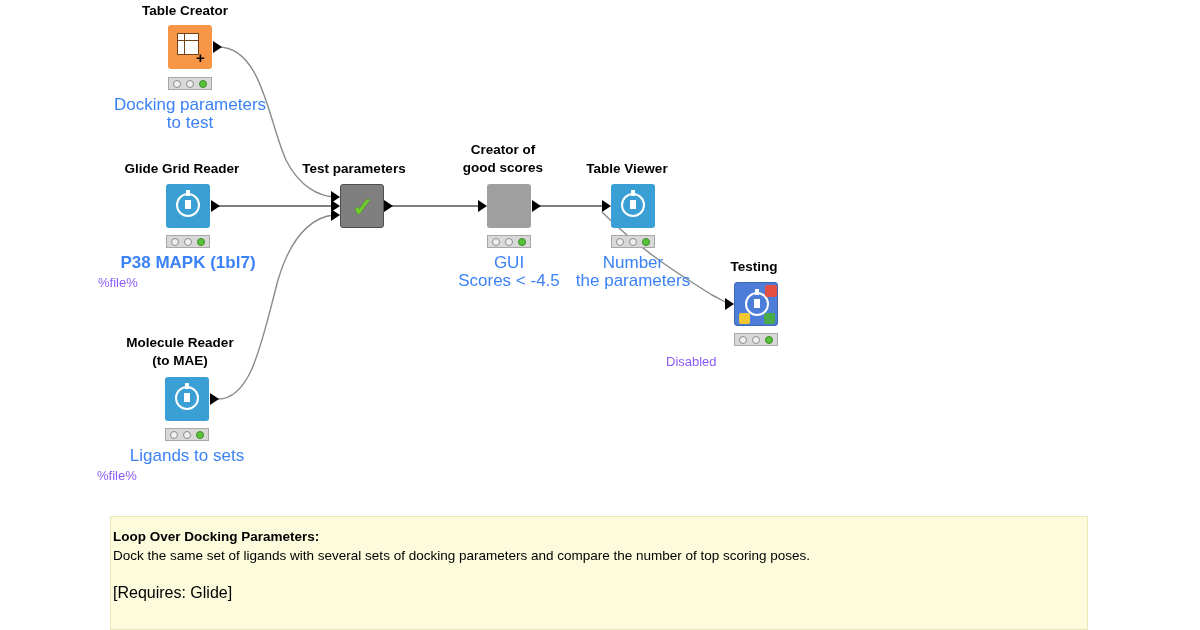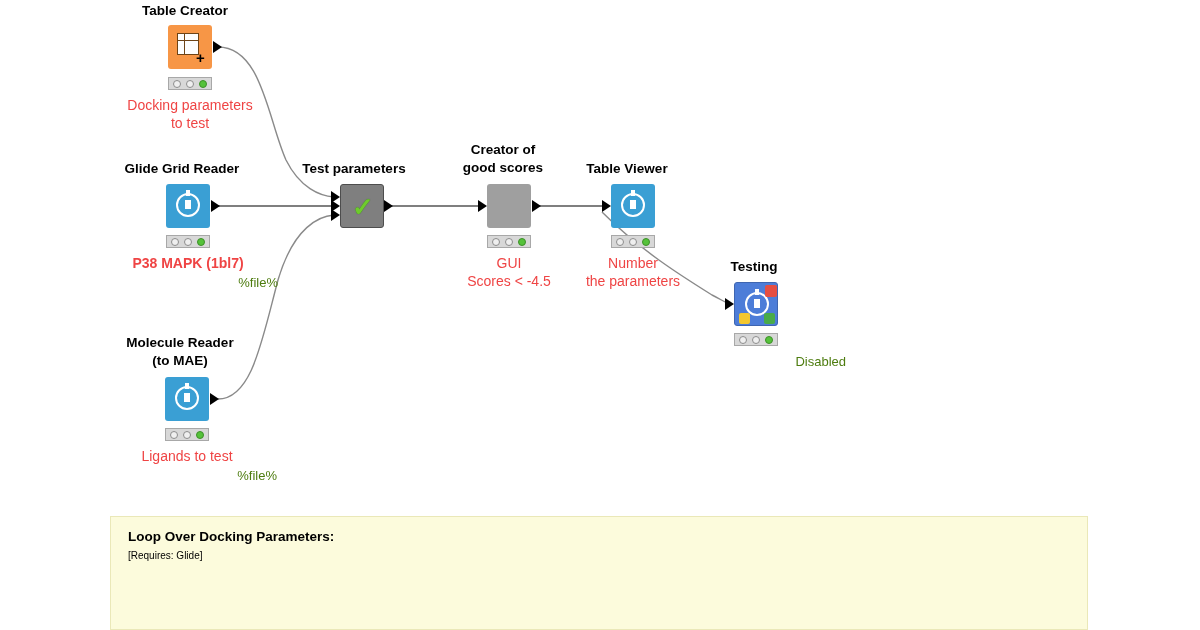--- a/index.html
+++ b/index.html
@@ -207,60 +207,61 @@
     background: #efefef;
   }
   .status .led.green {
     background: #55c23a;
     border-color: #3d8f29;
   }
 
   .node-label {
     position: absolute;
     text-align: center;
-    font-size: 14px;
-    color: #ef4444;
+    font-size: 17px;
+    color: #3b82f6;
     line-height: 18px;
     white-space: pre-line;
   }
   .node-sublabel {
     position: absolute;
-    text-align: right;
+    text-align: left;
     font-size: 13px;
-    color: #4d7c0f;
+    color: #8b5cf6;
     line-height: 17px;
   }
 
   
   #annotation {
     position: absolute;
     left: 110px;
     top: 516px;
     width: 978px;
     height: 114px;
     background: #fcfbdc;
     border: 1px solid #eae8b8;
     box-sizing: border-box;
-    padding: 10px 0 0 17px;
+    padding: 10px 0 0 2px;
   }
   #annotation .ann-title {
     font-size: 13.5px;
     font-weight: bold;
     color: #000;
     line-height: 19px;
   }
   #annotation .ann-text {
     font-size: 13.5px;
     color: #000;
     line-height: 19px;
   }
   #annotation .ann-req {
-    font-size: 10px;
+    font-size: 16px;
     color: #000;
     line-height: 19px;
+    margin-top: 18px;
   }
 </style>
 </head>
 <body>
 
 <div id="canvas">
 
   <svg id="wires" viewBox="0 0 1200 630">
 
     <path d="M 218 47 C 262 47 268 120 286 160 C 300 188 320 196 334 197" fill="none" stroke="#8a8a8a" stroke-width="1.4"></path>
@@ -312,21 +313,21 @@
 (to MAE)</div>
     <div class="node-body blue" style="left:165px; top:377px;">
       <div class="glyph-mol"></div>
     </div>
     <div class="port" style="left:210px; top:393px;"></div>
     <div class="status" style="left:165px; top:428px;">
       <span class="led"></span>
       <span class="led"></span>
       <span class="led green"></span>
     </div>
-    <div class="node-label" style="left:97px; top:447px; width:180px;">Ligands to test</div>
+    <div class="node-label" style="left:97px; top:447px; width:180px;">Ligands to sets</div>
     <div class="node-sublabel" style="left:97px; top:467px; width:180px;">%file%</div>
   </div>
 
   <div class="node">
     <div class="node-title" style="left:274px; top:160px; width:160px;">Test parameters</div>
     <div class="node-body dark" style="left:340px; top:184px;">
       <div class="glyph-check">✓</div>
     </div>
     <div class="port" style="left:331px; top:191px;"></div>
     <div class="port" style="left:331px; top:200px;"></div>
@@ -380,16 +381,17 @@
     <div class="status" style="left:734px; top:333px;">
       <span class="led"></span>
       <span class="led"></span>
       <span class="led green"></span>
     </div>
     <div class="node-sublabel" style="left:666px; top:353px; width:180px;">Disabled</div>
   </div>
 
   <div id="annotation">
     <div class="ann-title">Loop Over Docking Parameters:</div>
+    <div class="ann-text">Dock the same set of ligands with several sets of docking parameters and compare the number of top scoring poses.</div>
     <div class="ann-req">[Requires: Glide]</div>
   </div>
 
 </div>
 
 </body></html>

